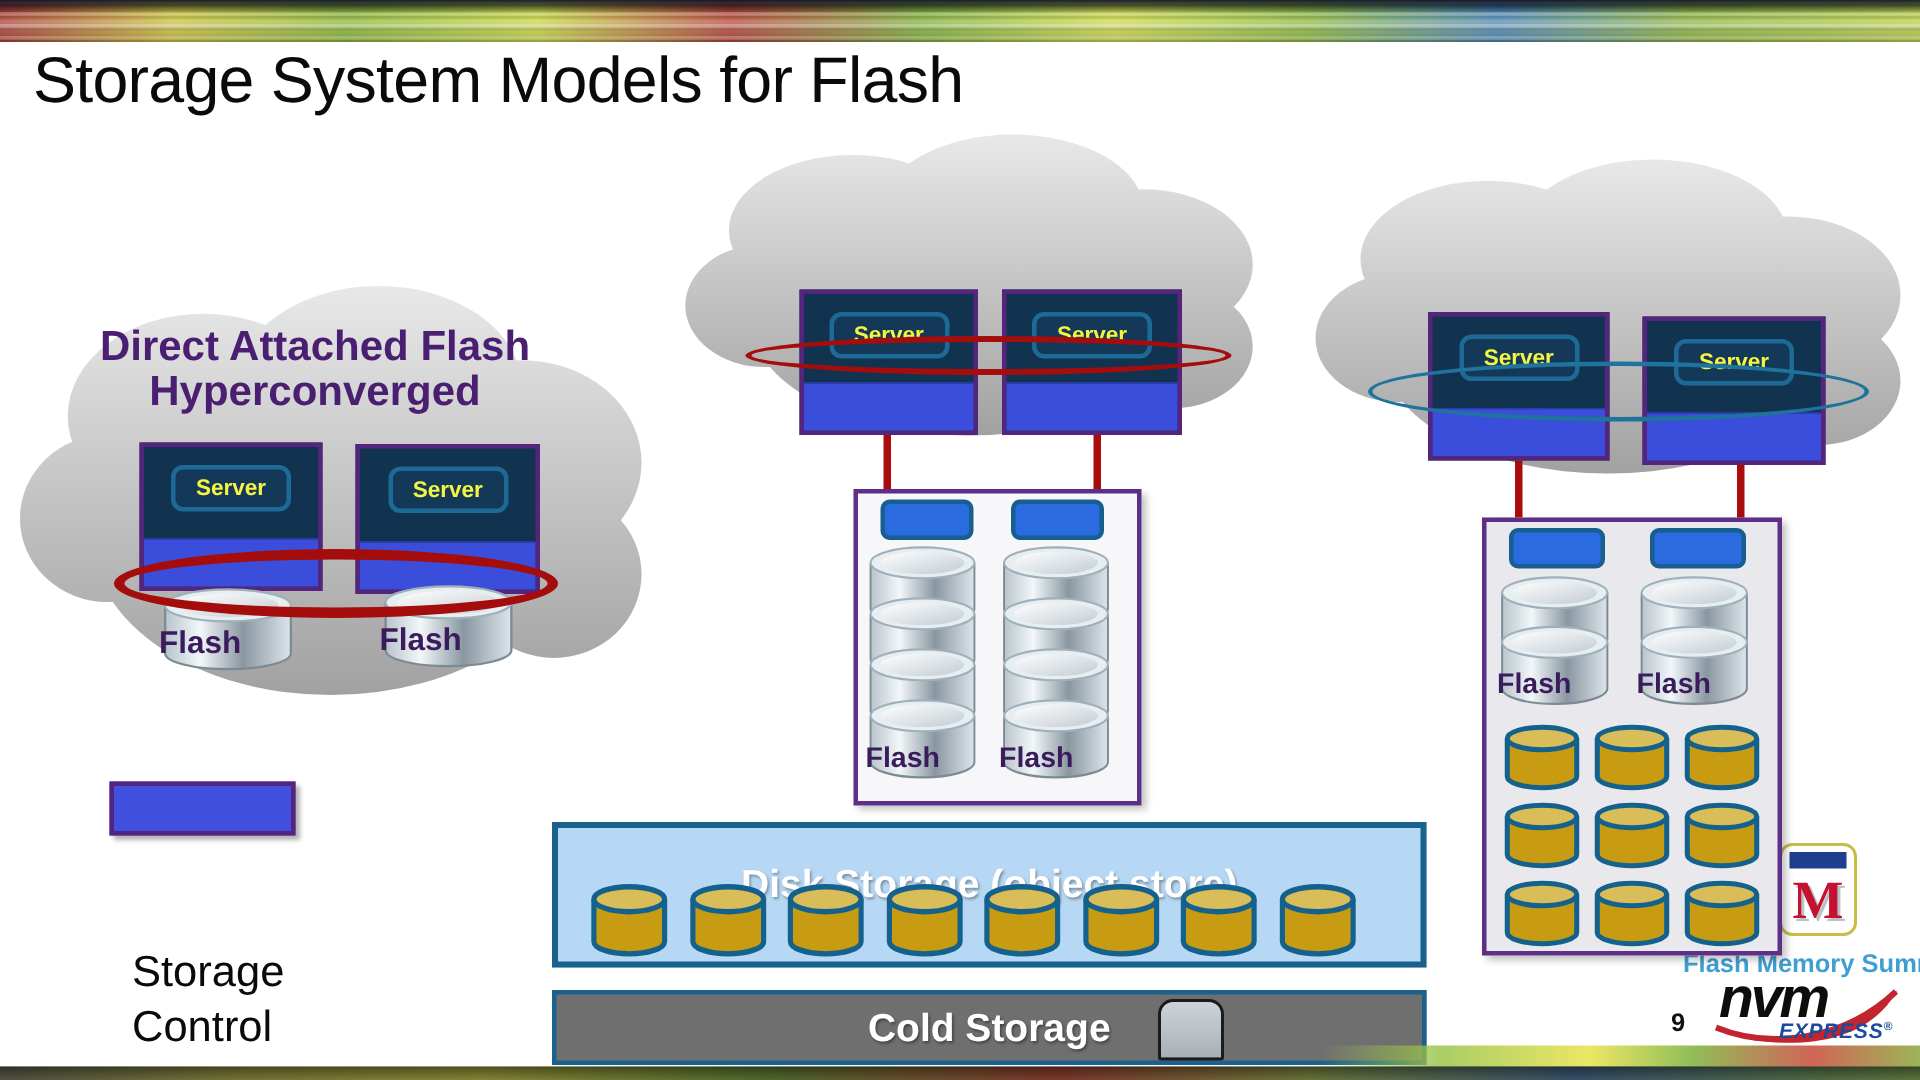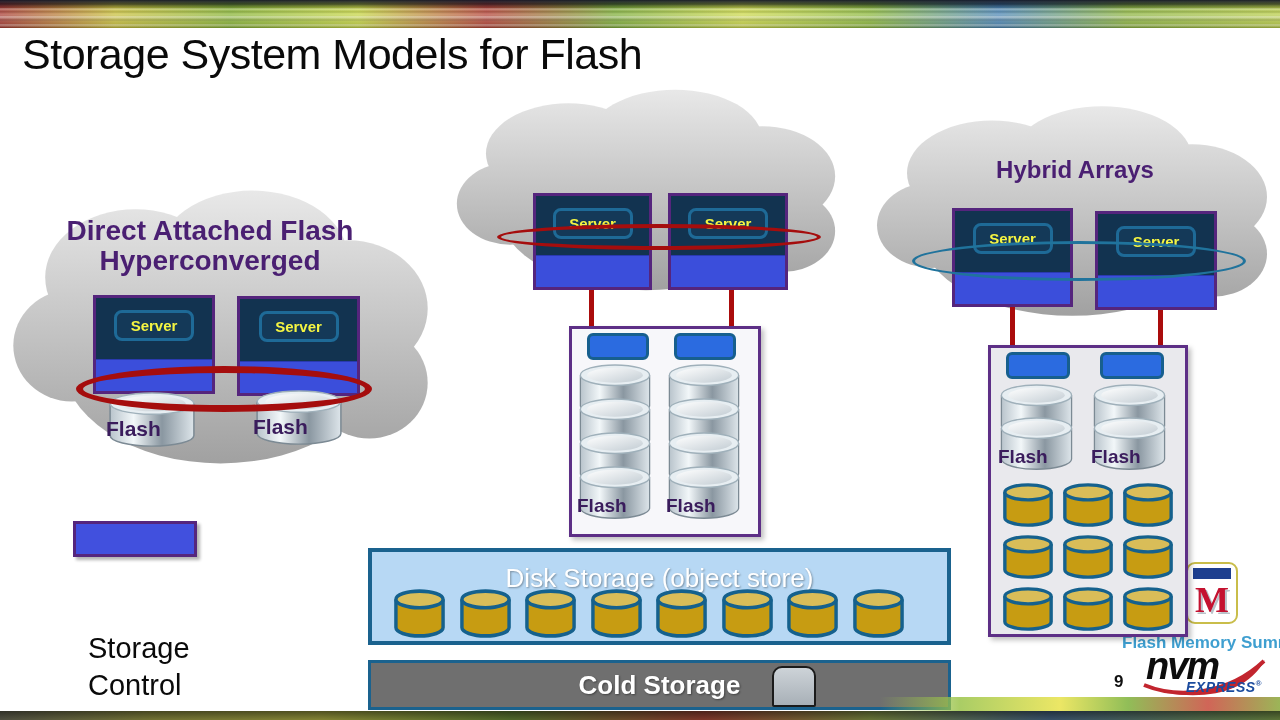--- a/index.html
+++ b/index.html
@@ -89,21 +89,21 @@
   .disk-row{position:absolute;display:flex;justify-content:space-between;}
   .disk-row .cyl{width:55px;height:50px;flex:none;}
   .disk-grid{position:absolute;display:grid;grid-template-columns:repeat(3,54px);column-gap:6px;row-gap:7px;}
   .disk-grid .cyl{width:54px;height:45px;}
   
   .disk-storage{
     position:absolute;left:368px;top:548px;width:583px;height:97px;box-sizing:border-box;
     background:#b7d8f4;border:4px solid #1a628e;
   }
   .disk-storage-title{
-    margin-top:11px;text-align:center;color:#fff;font-weight:normal;font-size:26px;
+    margin-top:22px;text-align:center;color:#fff;font-weight:bold;font-size:26px;
     text-shadow:1px 1px 2px rgba(0,0,0,.35);
   }
   .cold-storage{
     position:absolute;left:368px;top:660px;width:583px;height:50px;box-sizing:border-box;
     background:#6f6f6f;border:3px solid #1a628e;
   }
   .cold-storage-title{
     text-align:center;color:#fff;font-weight:bold;font-size:26px;line-height:44px;
     text-shadow:1px 1px 2px rgba(0,0,0,.4);
   }
@@ -340,21 +340,20 @@
       </defs>
     <g fill="url(#cg3)">
       <ellipse cx="120" cy="85" rx="85" ry="55"></ellipse>
         <ellipse cx="230" cy="70" rx="90" ry="55"></ellipse>
       <ellipse cx="320" cy="110" rx="75" ry="55"></ellipse>
         <ellipse cx="60" cy="140" rx="55" ry="45"></ellipse>
       <ellipse cx="200" cy="150" rx="150" ry="85"></ellipse>
         <ellipse cx="340" cy="170" rx="55" ry="45"></ellipse>
     </g>
   </svg>
-  <div class="cloud-title" style="left:925px;top:155px;width:300px">Hybrid Arrays</div>
 
   <div class="connector" style="left:1010px;top:307px;height:39px"></div>
   <div class="connector" style="left:1158px;top:310px;height:36px"></div>
 
   <div class="server-node" style="left:952px;top:208px;width:121px;height:99px">
     <div class="srv-top">
         <div class="pill">
           <span>Server</span>
         </div>
       </div>

